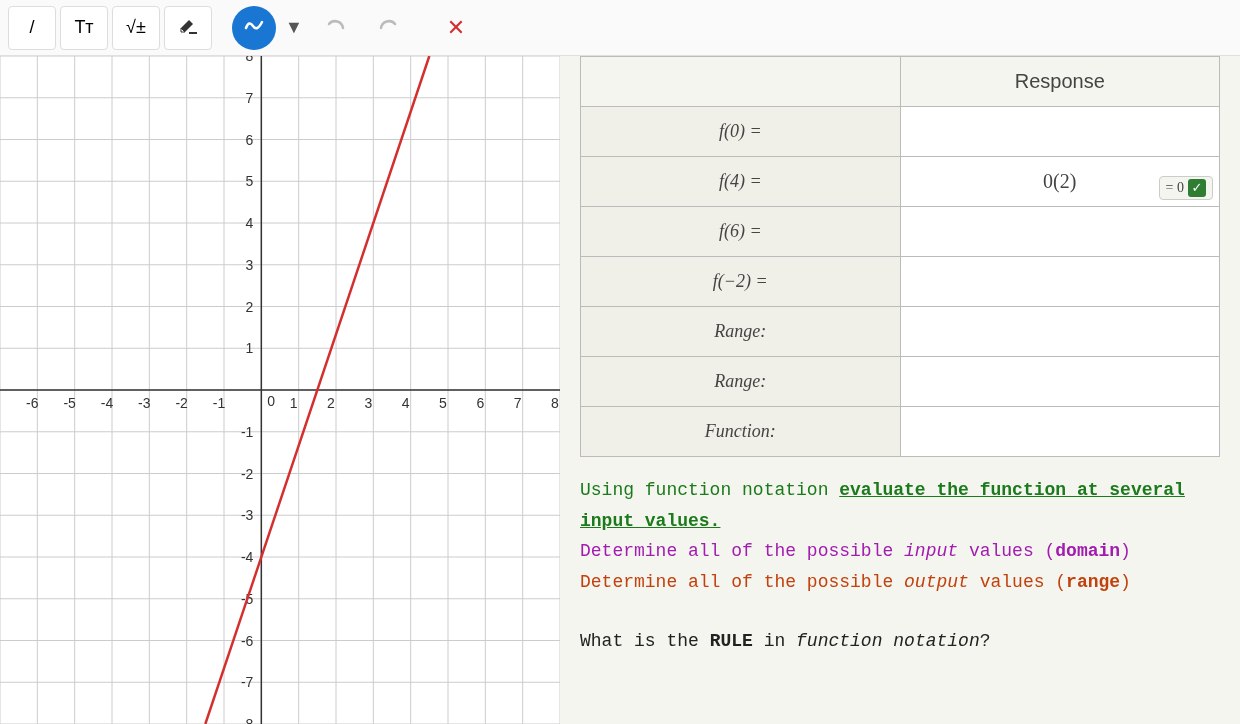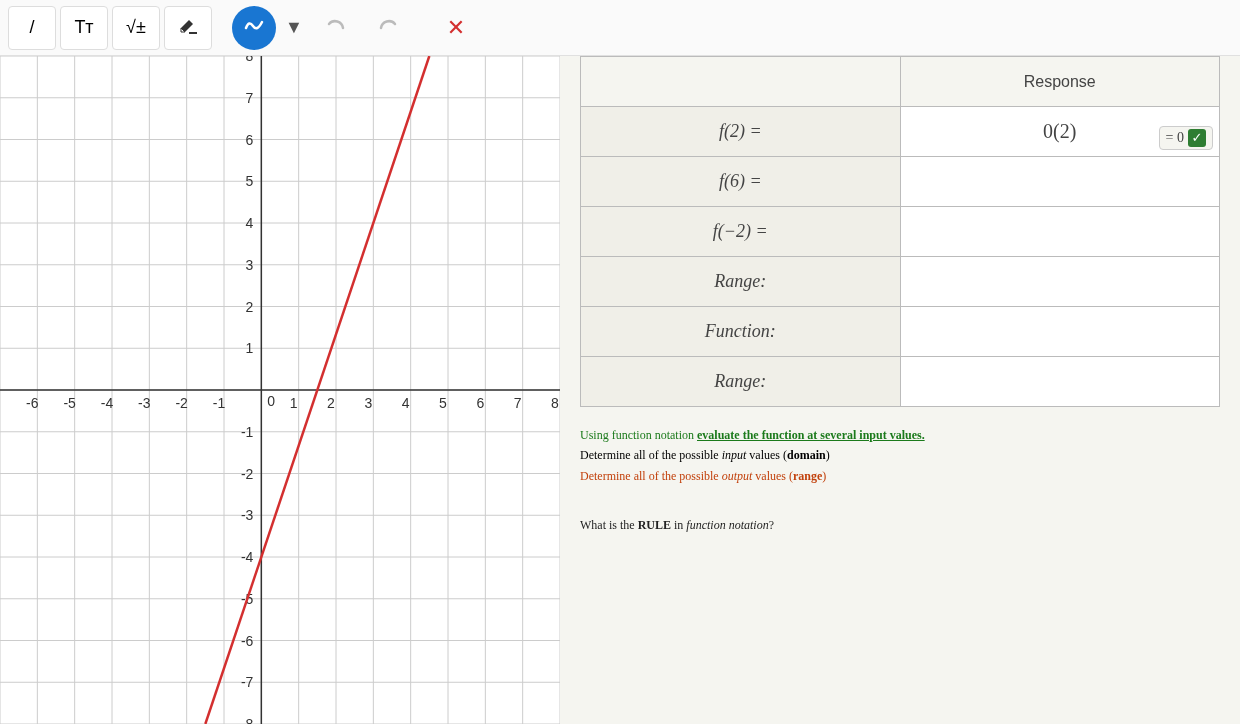--- a/index.html
+++ b/index.html
@@ -71,21 +71,21 @@
   .response-table th, .response-table td {
     border: 1px solid #bbb;
     padding: 10px 14px;
     font-size: 18px;
     height: 50px;
     color: #444;
   }
   .response-table th {
     background: #f5f5f0;
     font-weight: normal;
-    font-size: 16px;
+    font-size: 20px;
     text-align: center;
   }
   .response-table td:first-child {
     width: 50%;
     text-align: center;
     font-style: italic;
     font-family: 'Times New Roman', serif;
     background: #f0efe8;
   }
   .response-table td:last-child {
@@ -118,27 +118,27 @@
     height: 18px;
     background: #2e7d32;
     border-radius: 3px;
     color: #fff;
     text-align: center;
     line-height: 18px;
     font-size: 13px;
   }
   .instructions {
     margin-top: 18px;
-    font-size: 12px;
+    font-size: 18px;
     line-height: 1.7;
-    font-family: Liberation Serif, serif;
+    font-family: Liberation Mono, monospace;
   }
   .instr-green { color: #1b7a1b; }
   .instr-green .ul { text-decoration: underline; font-weight: bold; }
-  .instr-red { color: #000000; }
+  .instr-red { color: #a21caf; }
   .instr-blue { color: #c2410c; }
   .instr-black { color: #222; margin-top: 29px; }
   .bold { font-weight: bold; }
   .ital { font-style: italic; }
 </style>
 </head>
 <body>
 
 <div class="toolbar">
   <button class="tool-btn">/</button>
@@ -257,44 +257,48 @@
   <div class="right-panel">
     <table class="response-table">
       <thead>
         <tr>
           <th></th>
           <th>Response</th>
         </tr>
       </thead>
       <tbody id="table-body">
           <tr>
-            <td><span class="math">f(2) =</span></td>
+            <td><span class="math">f(0) =</span></td>
+            <td></td>
+          </tr>
+          <tr>
+            <td><span class="math">f(4) =</span></td>
             <td><span class="resp-val">0(2)</span><span class="check-badge">
                 <span>= 0</span>
                 <span class="check-mark">✓</span>
               </span></td>
           </tr>
           <tr>
             <td><span class="math">f(6) =</span></td>
             <td></td>
           </tr>
           <tr>
             <td><span class="math">f(−2) =</span></td>
             <td></td>
           </tr>
           <tr>
             <td><span class="math">Range:</span></td>
             <td></td>
           </tr>
           <tr>
+            <td><span class="math">Range:</span></td>
+            <td></td>
+          </tr>
+          <tr>
             <td><span class="math">Function:</span></td>
-            <td></td>
-          </tr>
-          <tr>
-            <td><span class="math">Range:</span></td>
             <td></td>
           </tr>
         </tbody>
     </table>
 
     <div class="instructions">
       <div class="instr-green">
         <span>Using function notation </span><span class="ul">evaluate the function at several input values.</span>
       </div>
       <div class="instr-red">

